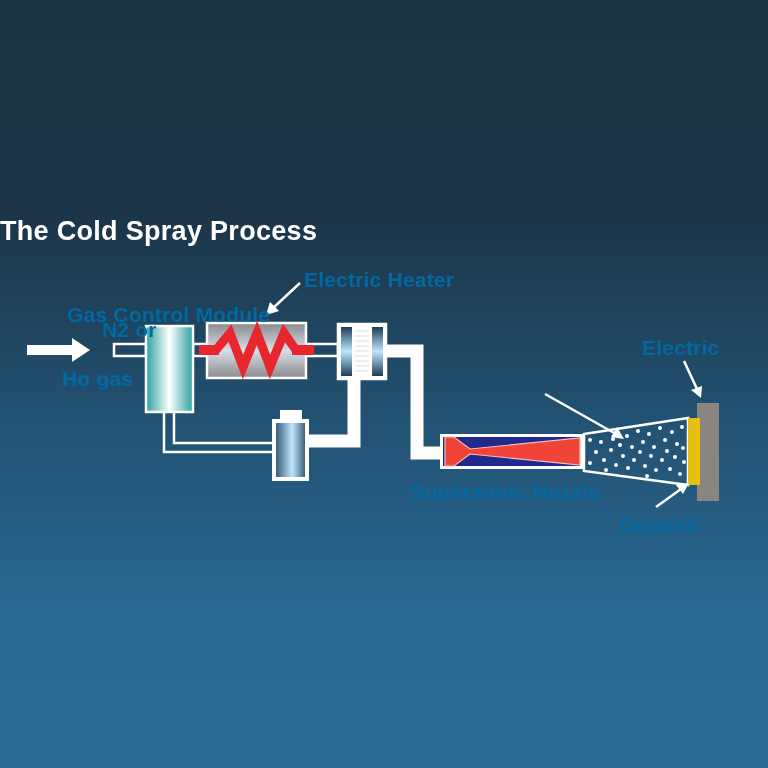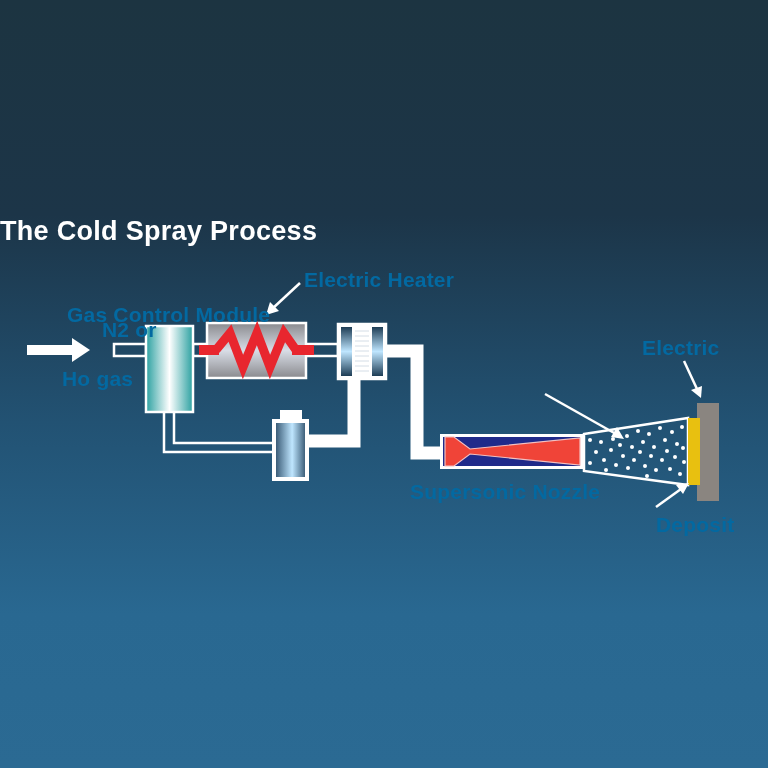--- a/index.html
+++ b/index.html
@@ -172,14 +172,14 @@
       </g>
     </g>
   </svg>
 
   <div class="label" style="left:67px; top:303px;">Gas Control Module</div>
   <div class="label" style="left:67px; top:318px;margin-left:35px;">N2 or</div>
   <div class="label" style="left:62px; top:367px;text-align:right;">Ho gas</div>
   <div class="label" style="left:304px; top:268px;">Electric Heater</div>
   <div class="label" style="left:410px; top:468px;margin-top:12px;">Supersonic Nozzle</div>
   <div class="label" style="left:642px; top:336px;">Electric</div>
-  <div class="label" style="left:656px; top:513px;">Deposit</div>
+  <div class="label" style="left:620px; top:513px;">Deposit</div>
 </div>
 
 </body></html>

